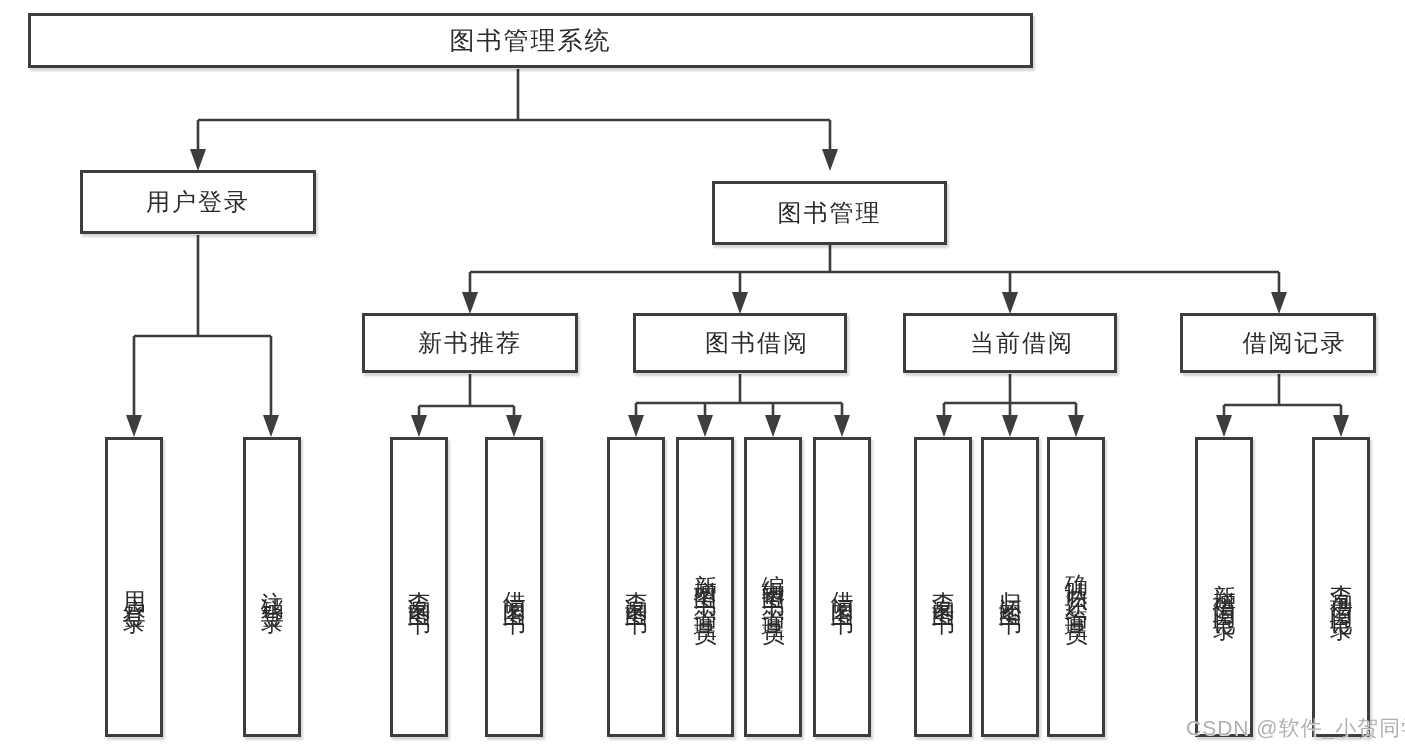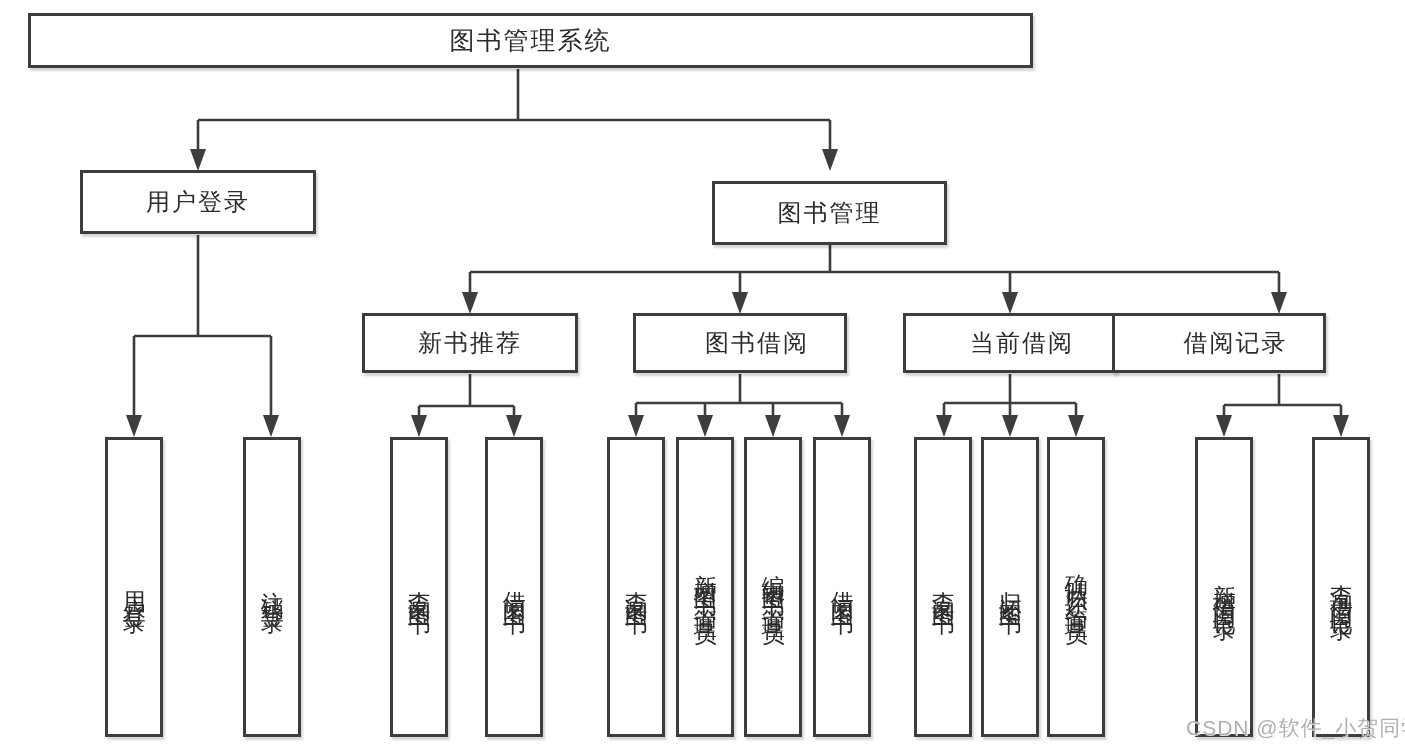--- a/index.html
+++ b/index.html
@@ -25,21 +25,21 @@
     box-shadow:2px 3px 2px rgba(0,0,0,0.16);z-index:2;
   }
   .hbox{font-size:24px;letter-spacing:2px;white-space:nowrap;}
   .box-root{left:28px;top:13px;width:1005px;height:55px;font-size:25px;}
   .box-userlogin{left:80px;top:170px;width:236px;height:64px;}
   .box-bookmgmt{left:712px;top:170px;width:235px;height:64px;margin-top:11px;}
   .row3{top:313px;height:60px;}
   .box-newbook{left:362px;width:216px;}
   .box-borrow{left:633px;width:214px;padding-left:34px;}
   .box-current{left:903px;width:214px;padding-left:24px;}
-  .box-records{left:1112px;width:214px;padding-left:33px;}
+  .box-records{left:1180px;width:196px;padding-left:33px;}
   .vbox{top:437px;width:58px;height:300px;}
   .vbox span{
     writing-mode:vertical-rl;text-orientation:mixed;
     font-size:23px;line-height:1.1;letter-spacing:7px;
   }
   .L1{left:105px;}  .L2{left:243px;}
   .L3{left:390px;}  .L4{left:485px;}
   .L5{left:607px;}  .L6{left:676px;}  .L7{left:744px;}  .L8{left:813px;}
   .L9{left:914px;}  .L10{left:981px;} .L11{left:1047px;}
   .L12{left:1195px;}.L13{left:1312px;}

